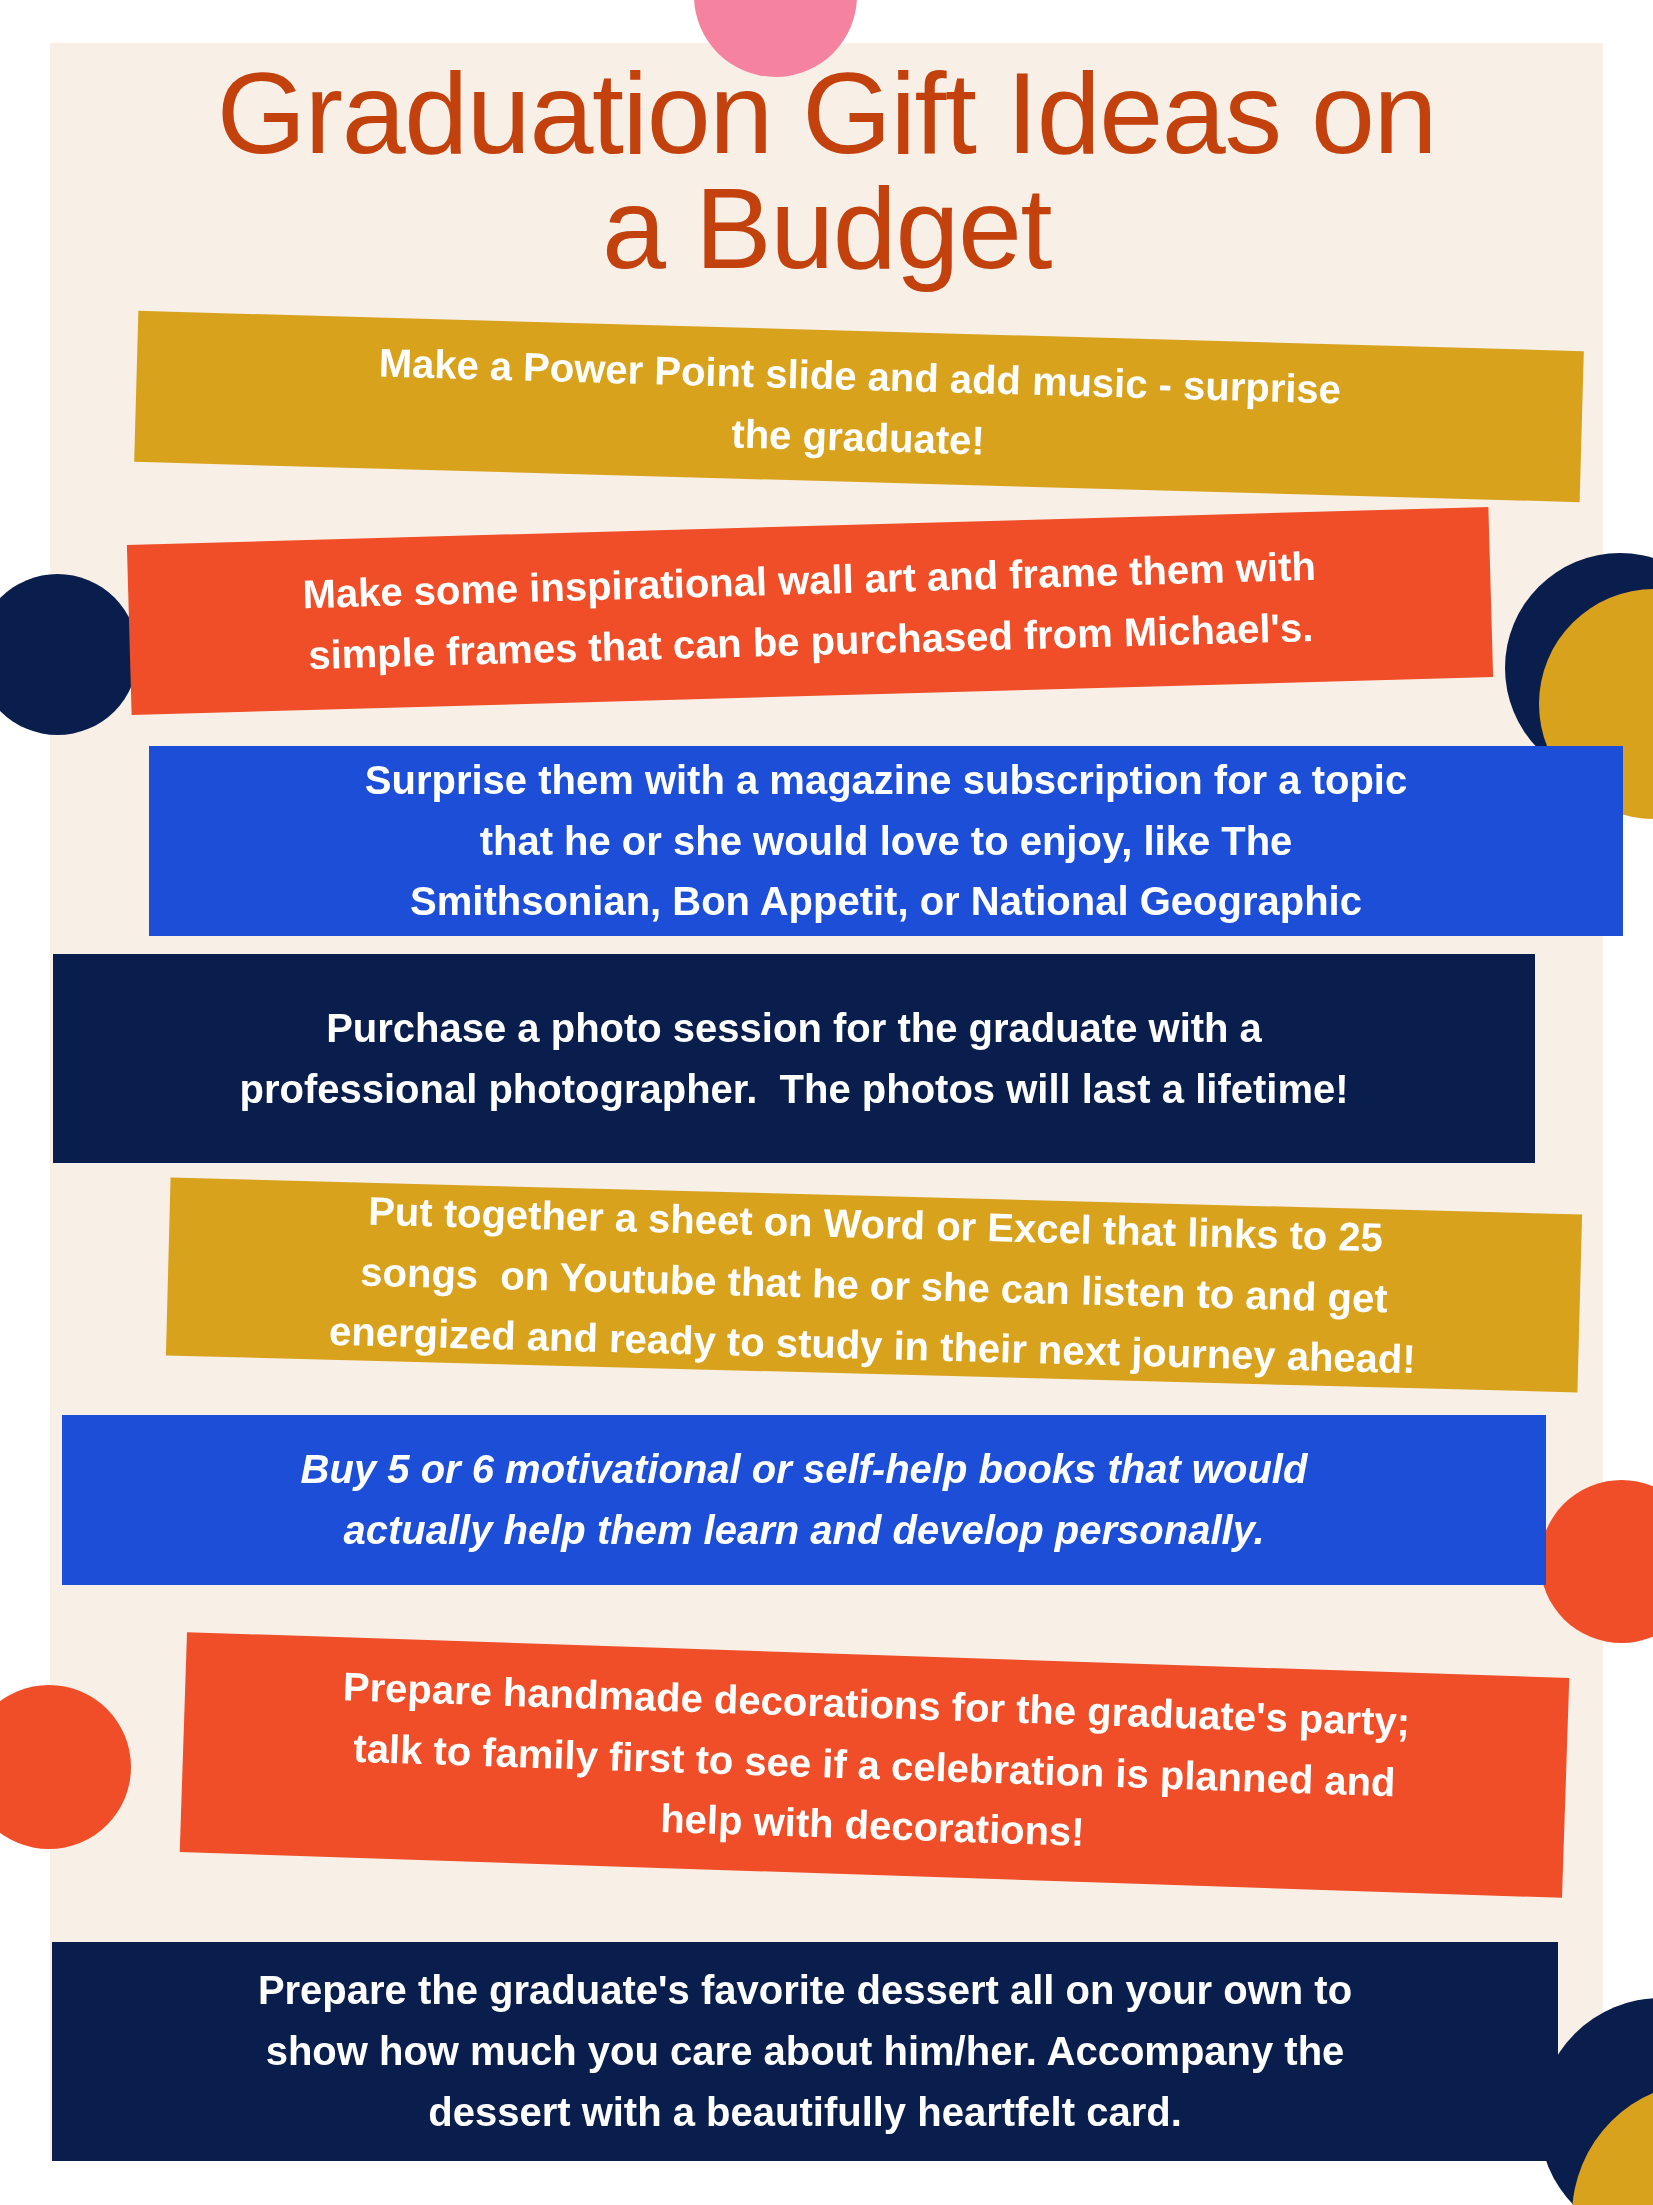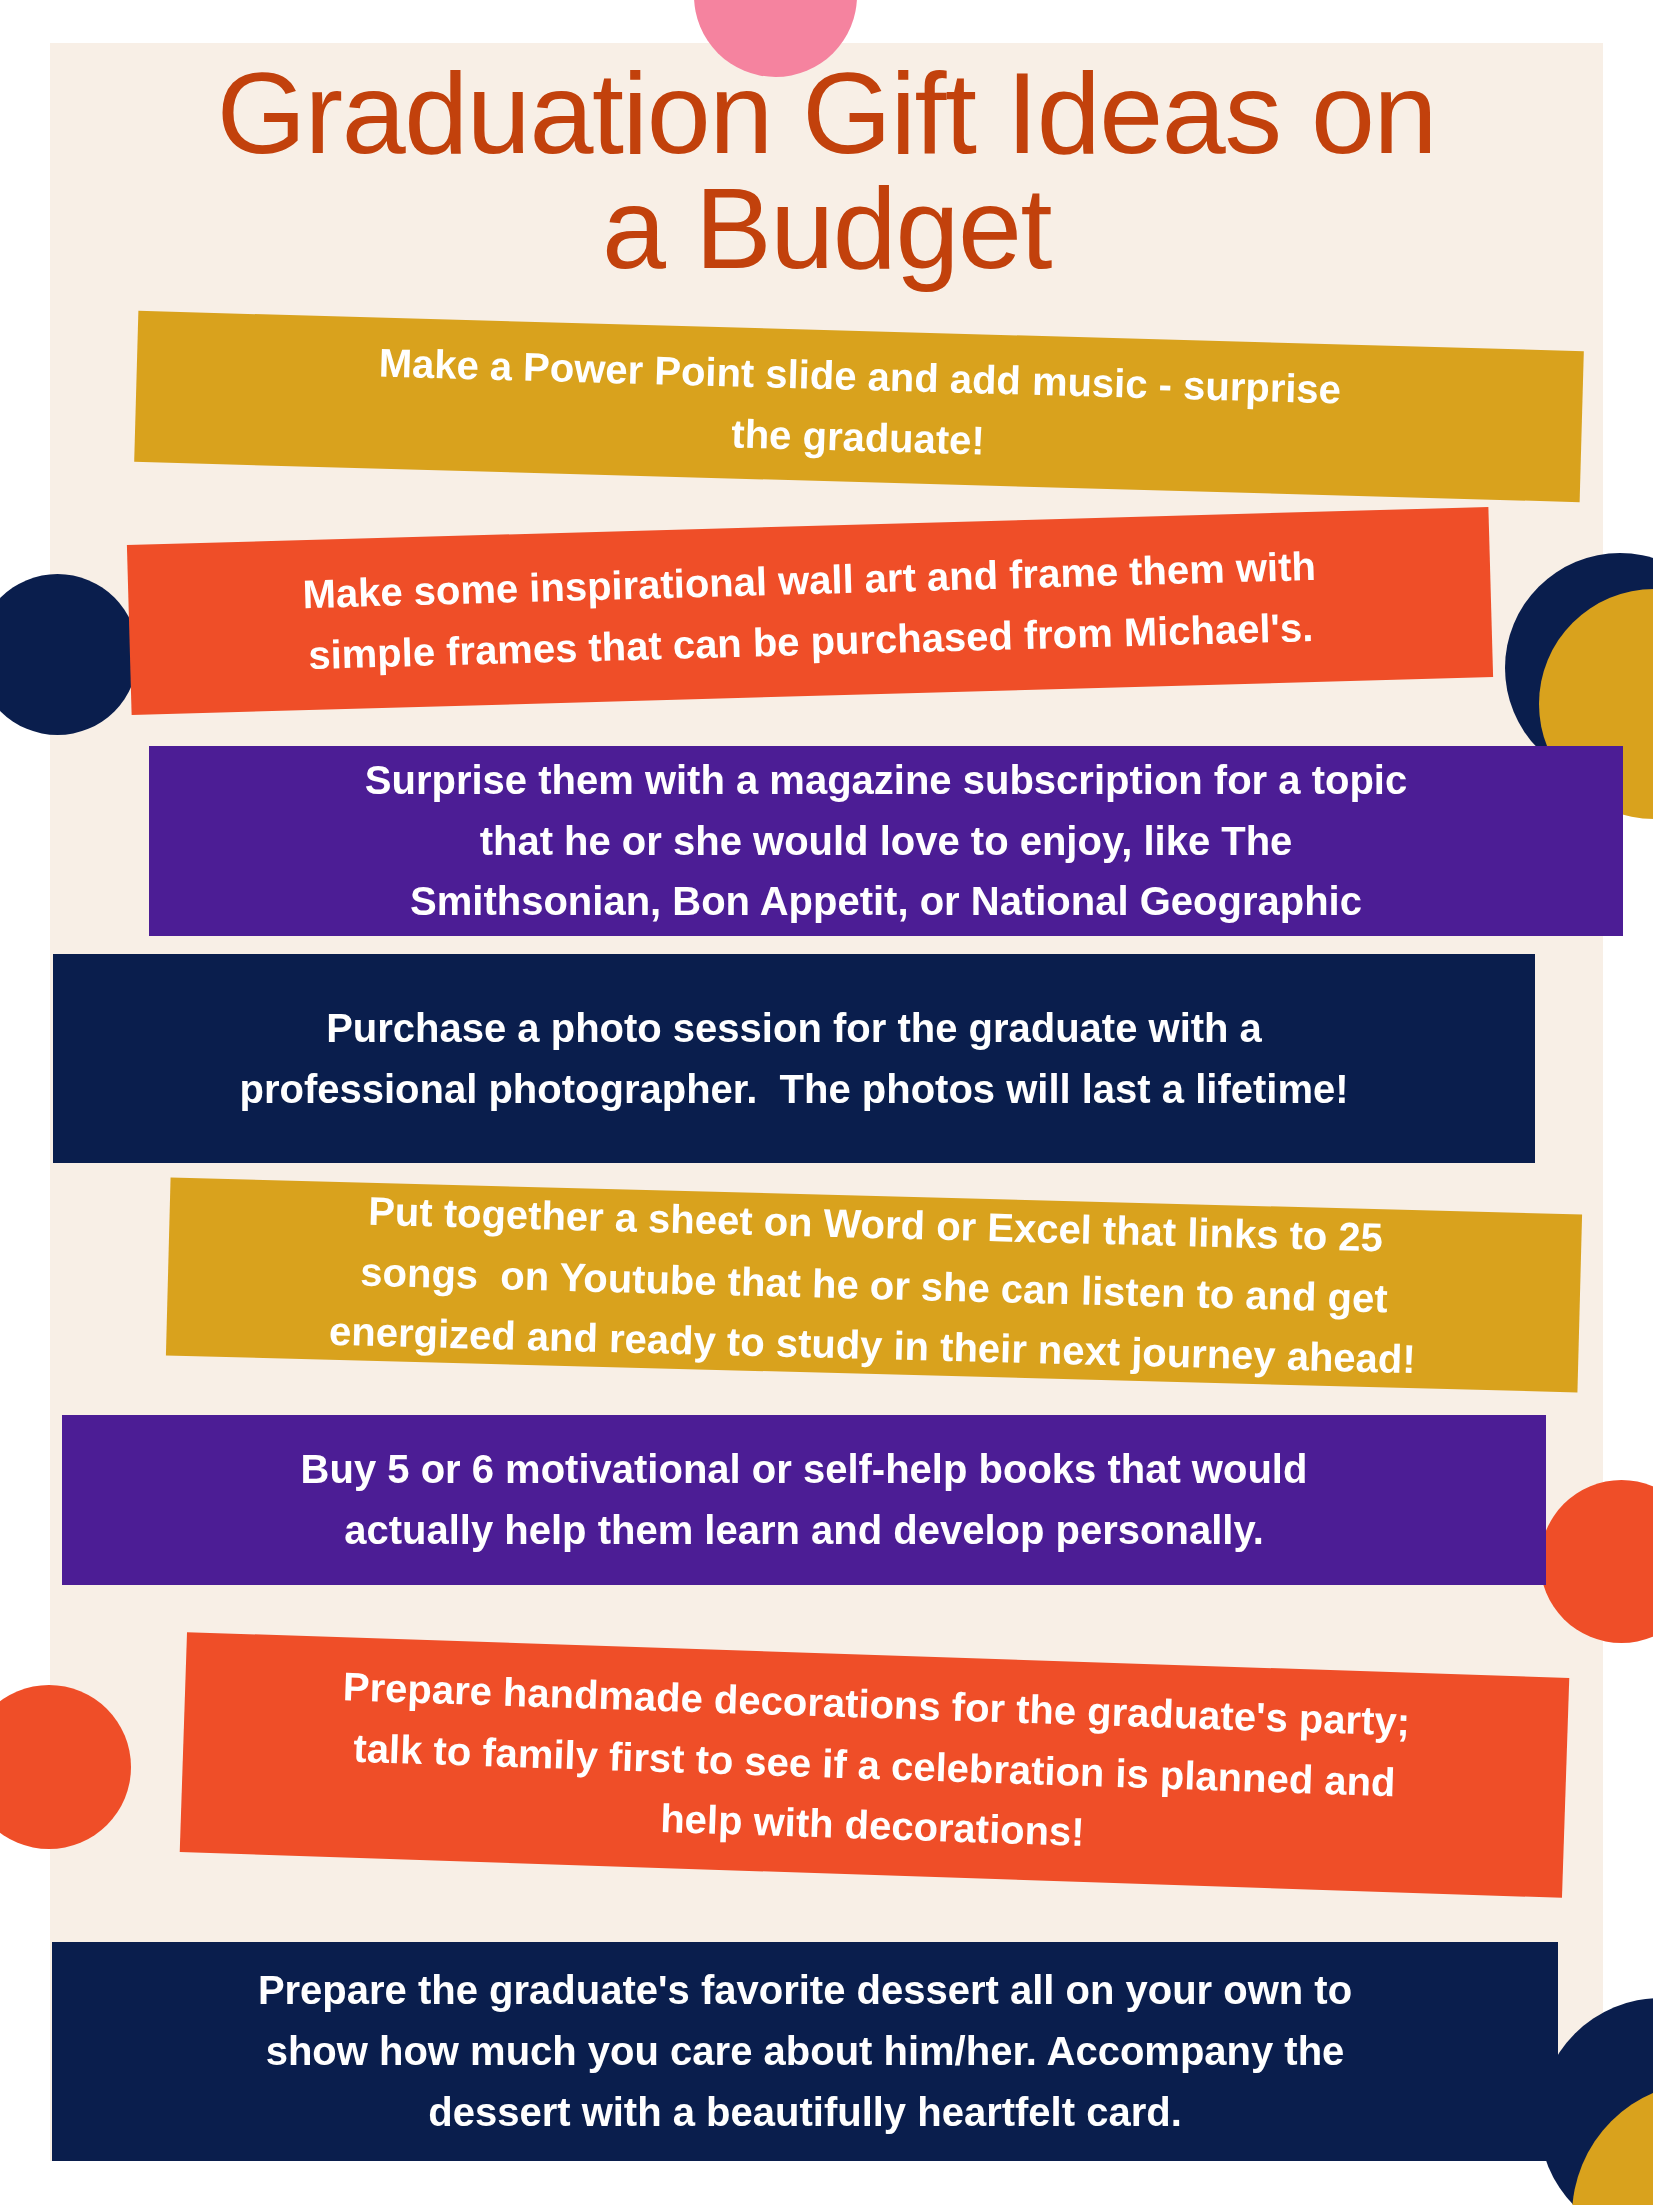--- a/index.html
+++ b/index.html
@@ -60,29 +60,29 @@
   }
   .banner-text {
     color: #FFFFFF;
     font-weight: bold;
     font-size: 40px;
     line-height: 1.52;
     white-space: pre-wrap;
   }
   .bg-gold   { background: #D9A21D; }
   .bg-orange { background: #EF4E28; }
-  .bg-pink   { background: #4c1d95; }
+  .bg-pink   { background: #1d4ed8; }
   .bg-navy   { background: #0A1E4D; }
 
   .b1 { left: 136px;  top: 331px;  width: 1446px; height: 151px; transform: rotate(1.6deg); }
   .b2 { left: 129px;  top: 526px; width: 1362px; height: 170px; transform: rotate(-1.6deg); }
   .b3 { left: 149px;  top: 746px; width: 1474px; height: 190px; }
   .b4 { left: 53px;  top: 954px; width: 1482px; height: 209px; }
   .b5 { left: 168px;  top: 1196px; width: 1412px; height: 178px; transform: rotate(1.5deg); }
-  .b6 { left: 62px;  top: 1415px; width: 1484px; height: 170px; }
+  .b6 { left: 62px;  top: 1415px; width: 1484px; height: 170px; font-style: italic; }
   .b7 { left: 183px;  top: 1655px; width: 1383px; height: 220px; transform: rotate(1.9deg); }
   .b8 { left: 52px;  top: 1942px; width: 1506px; height: 219px; text-align: center; }
 </style>
 </head>
 <body>
 
 <div class="canvas"></div>
 
 <div class="circle c-pink decor-pink-top"></div>
 <div class="circle c-navy decor-navy-right-up"></div>

